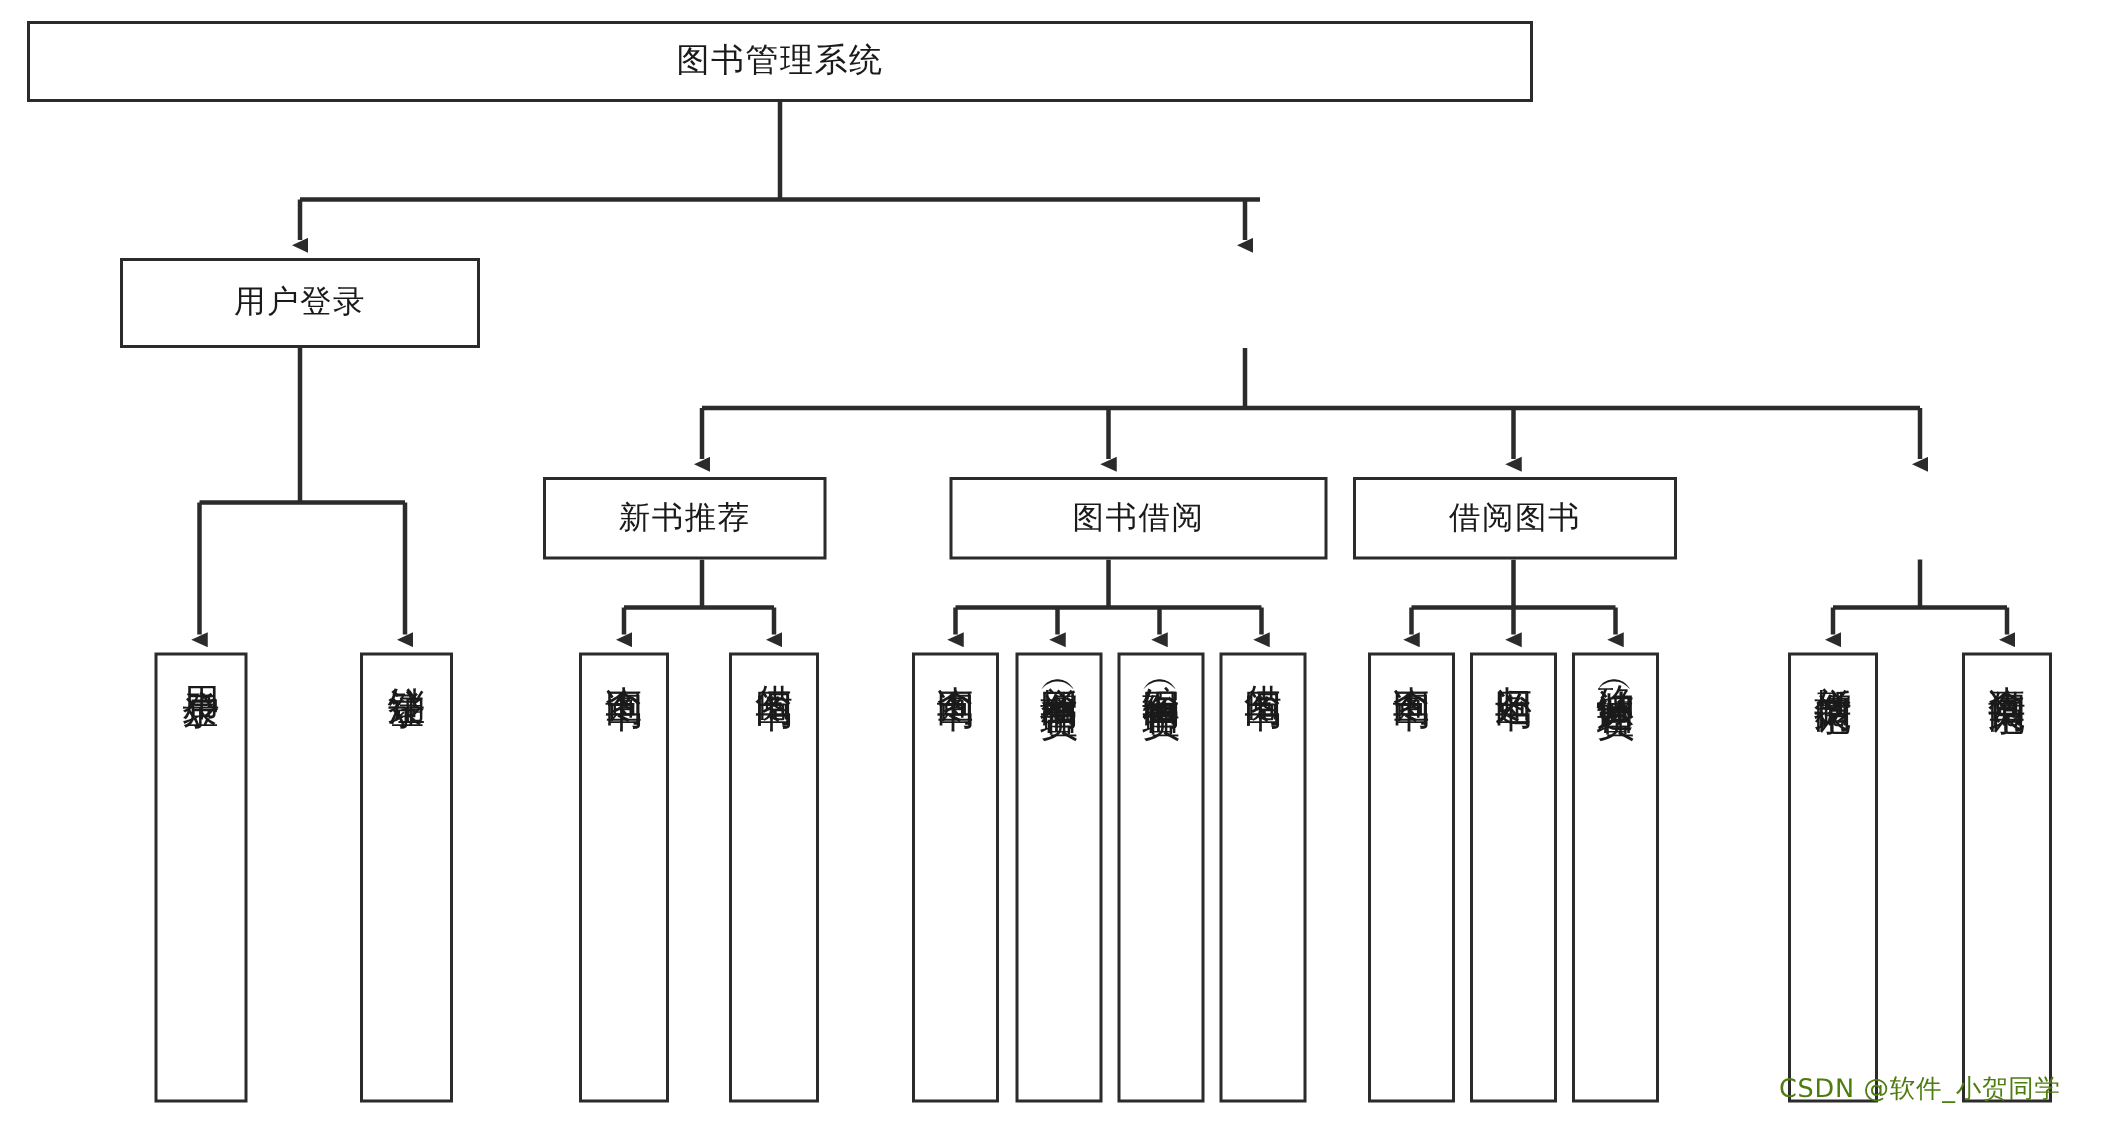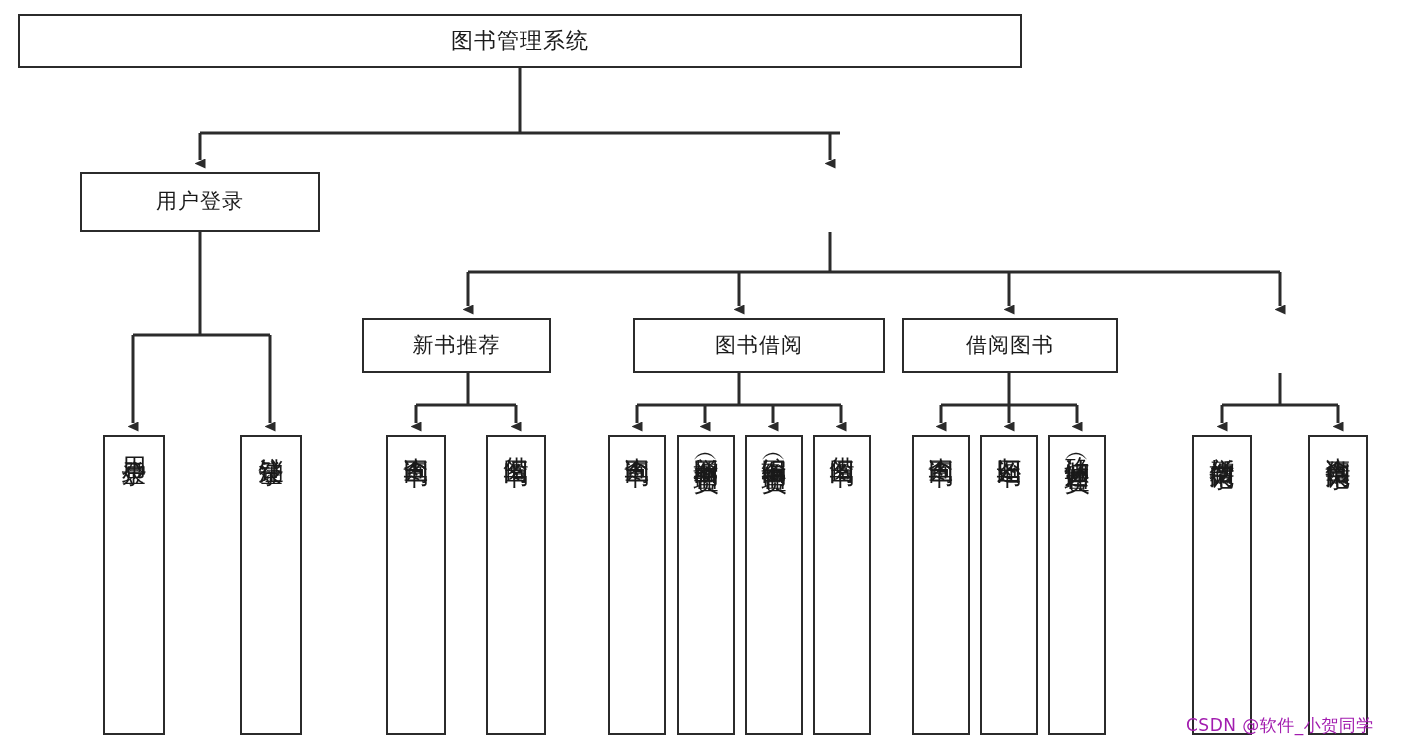--- a/index.html
+++ b/index.html
@@ -65,21 +65,21 @@
     display: block;
   }
   .vcenter {
     align-items: center;
   }
   #watermark {
     position: absolute;
     left: 1186px;
     top: 714px;
     font-size: 17px;
-    color: #a21caf;
+    color: #4d7c0f;
     white-space: nowrap;
     letter-spacing: 0.5px;
   }
 </style>
 </head>
 <body>
 
 <div id="diagram-root">
 
   <svg class="edges" viewBox="0 0 1405 747" xmlns="http://www.w3.org/2000/svg">

